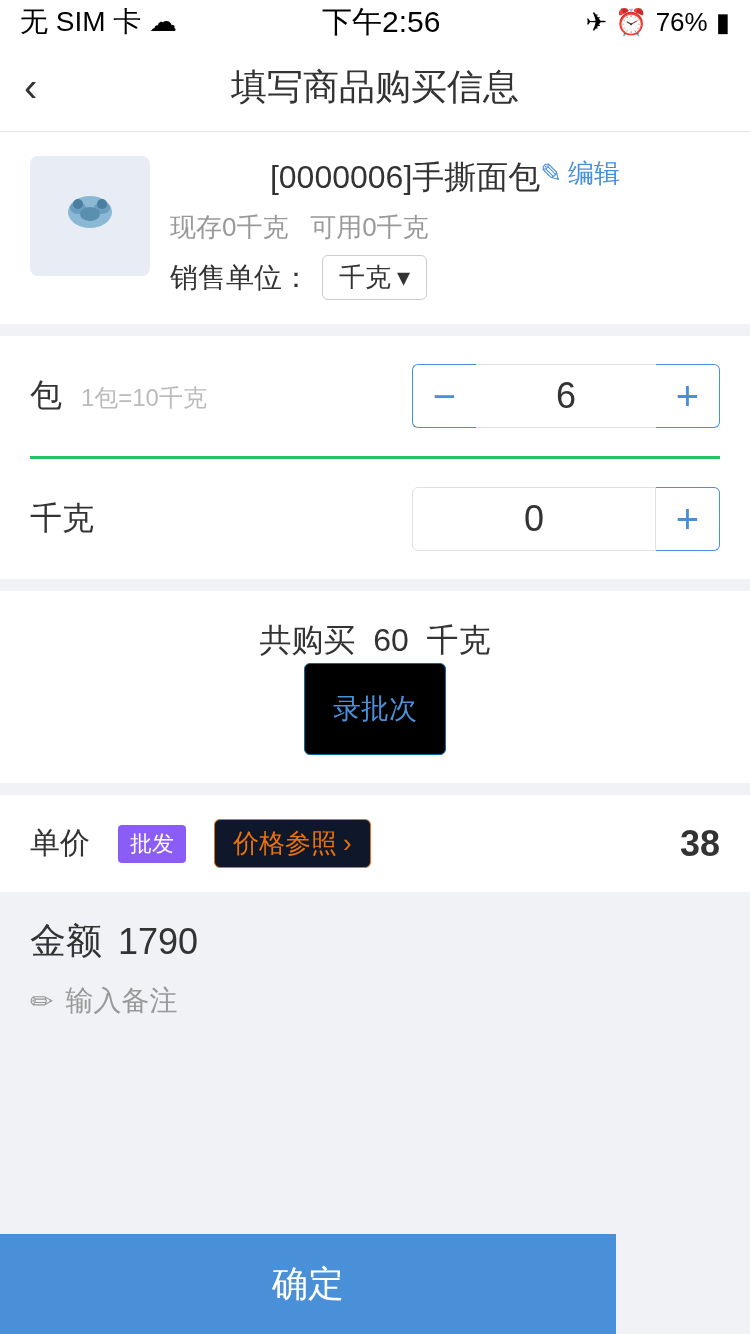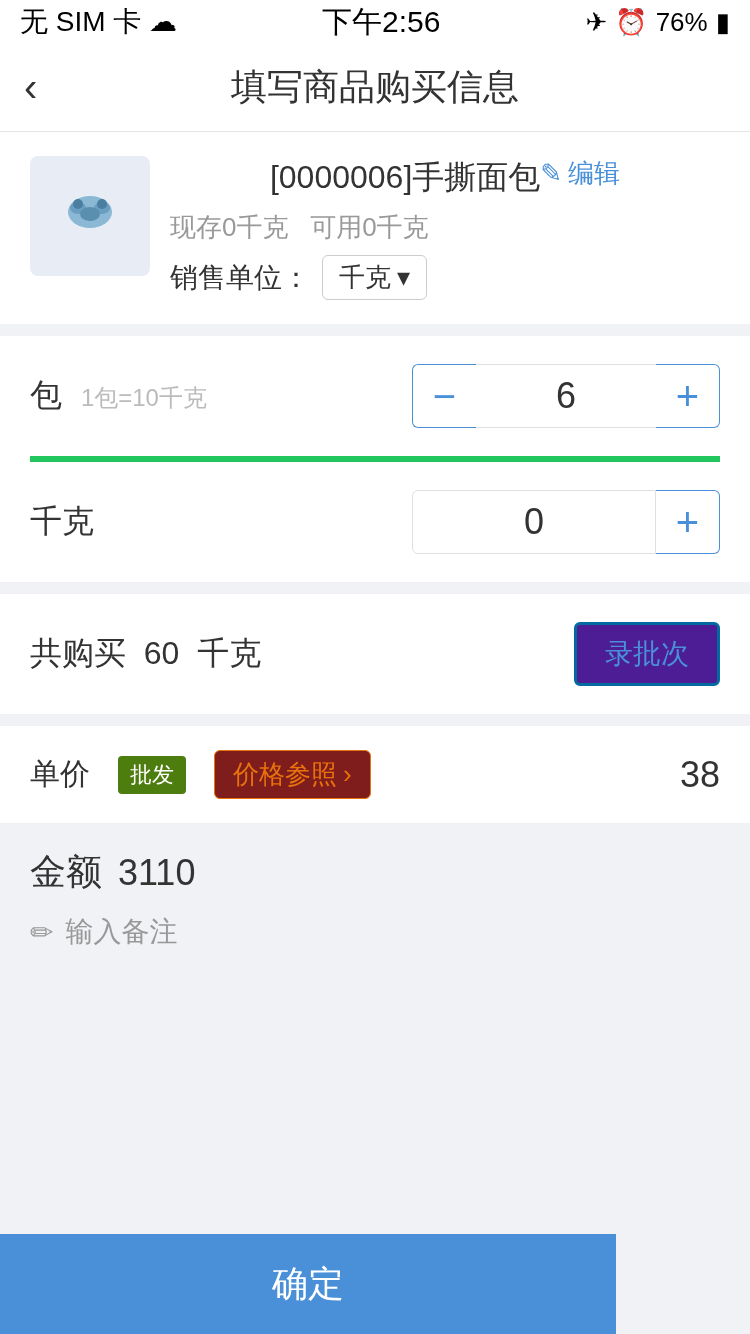--- a/index.html
+++ b/index.html
@@ -120,21 +120,21 @@
     
     .quantity-section {
       background: #fff;
       padding: 0 30px;
       margin-bottom: 0;
     }
     .quantity-row {
       display: flex;
       align-items: center;
       padding: 28px 0;
-      border-bottom: 6px solid #22c55e;
+      border-bottom: 3px solid #22c55e;
     }
     .quantity-row:last-child { border-bottom: none; }
     .qty-label {
       font-size: 32px;
       color: #333;
       flex: 1;
     }
     .qty-hint {
       font-size: 24px;
       color: #bbb;
@@ -189,67 +189,68 @@
 
     
     .total-section {
       background: #fff;
       padding: 28px 30px;
       display: flex;
       align-items: center;
       justify-content: space-between;
       border-top: 12px solid #f0f2f5;
       border-bottom: 12px solid #f0f2f5;
+      flex-direction: column;
     }
     .total-text { font-size: 32px; color: #333; }
     .total-text span { color: #333; font-weight: 500; }
     .batch-btn {
-      border: 3px solid #0369a1;
+      border: 1px solid #0369a1;
       border-radius: 6px;
-      padding: 10px 28px;
+      padding: 26px 28px;
       color: #4a90d9;
       font-size: 28px;
-      background: #4c1d95;
+      background: #000000;
       cursor: pointer;
     }
 
     
     .price-section {
       background: #fff;
       padding: 24px 30px;
       display: flex;
       align-items: center;
       gap: 28px;
       border-bottom: 1px solid #f0f2f5;
     }
     .price-label { font-size: 30px; color: #333; }
     .price-tag {
-      background: #4d7c0f;
+      background: #8b5cf6;
       color: #fff;
       font-size: 22px;
       padding: 4px 12px;
       border-radius: 4px;
     }
     .price-ref-btn {
       border: 1px solid #e8720c;
       border-radius: 6px;
       padding: 6px 18px;
       color: #e8720c;
       font-size: 26px;
-      background: #7f1d1d;
+      background: #0f172a;
       display: flex;
       align-items: center;
       gap: 6px;
       cursor: pointer;
     }
     .price-value {
       font-size: 36px;
       color: #333;
       margin-left: auto;
-      font-weight: 400;
+      font-weight: 700;
     }
 
     
     .amount-section {
       background: #f0f2f5;
       padding: 24px 30px 10px;
     }
     .amount-row {
       font-size: 36px;
       color: #333;
@@ -381,21 +382,21 @@
   <button class="price-ref-btn">
     <span>价格参照</span>
     <span>›</span>
   </button>
   <span class="price-value">38</span>
 </div>
 
 <div class="amount-section">
   <div class="amount-row">
     <span>金额</span>
-    <span class="amount-value">3110</span>
+    <span class="amount-value">1790</span>
   </div>
   <div class="remark-row">
     <span>✏</span>
     <span>输入备注</span>
   </div>
 </div>
 
 <div class="bottom-spacer"></div>
 
 <button class="confirm-btn">确定</button>

